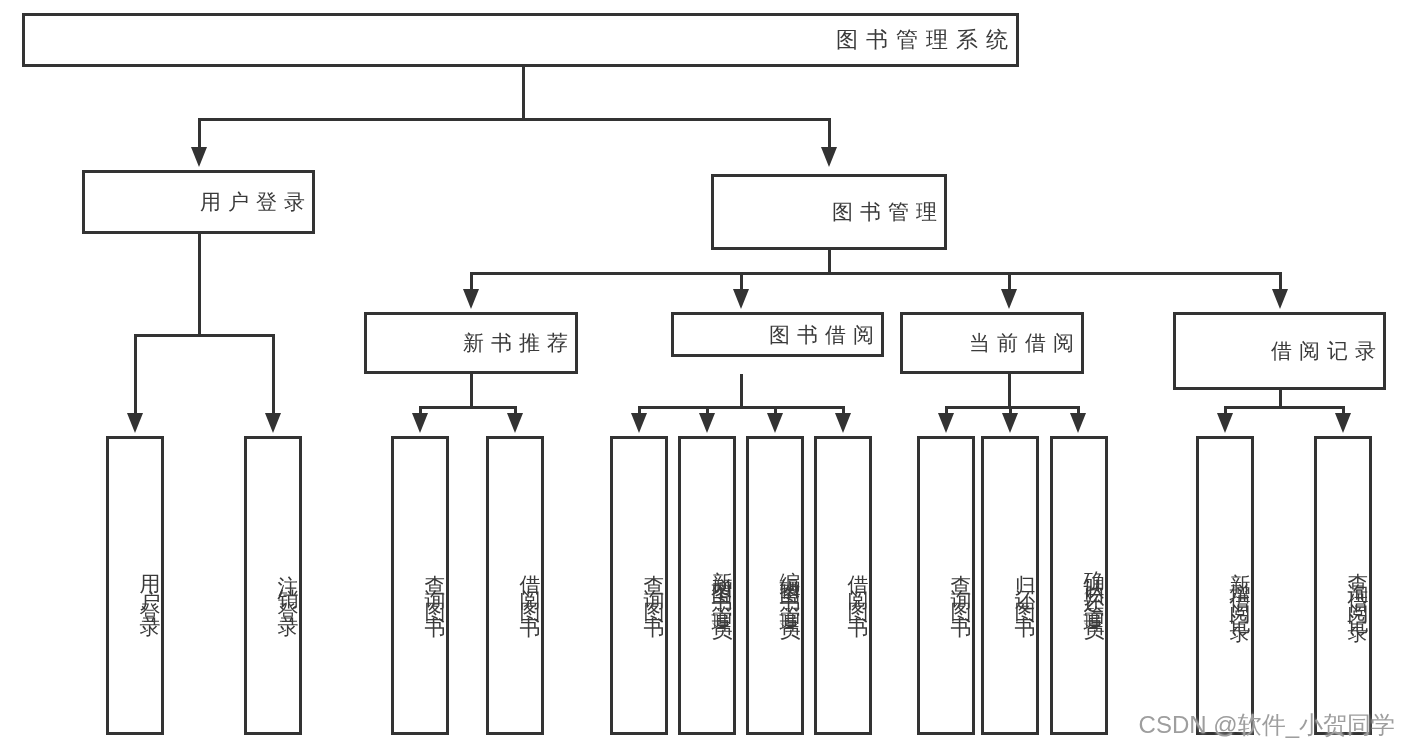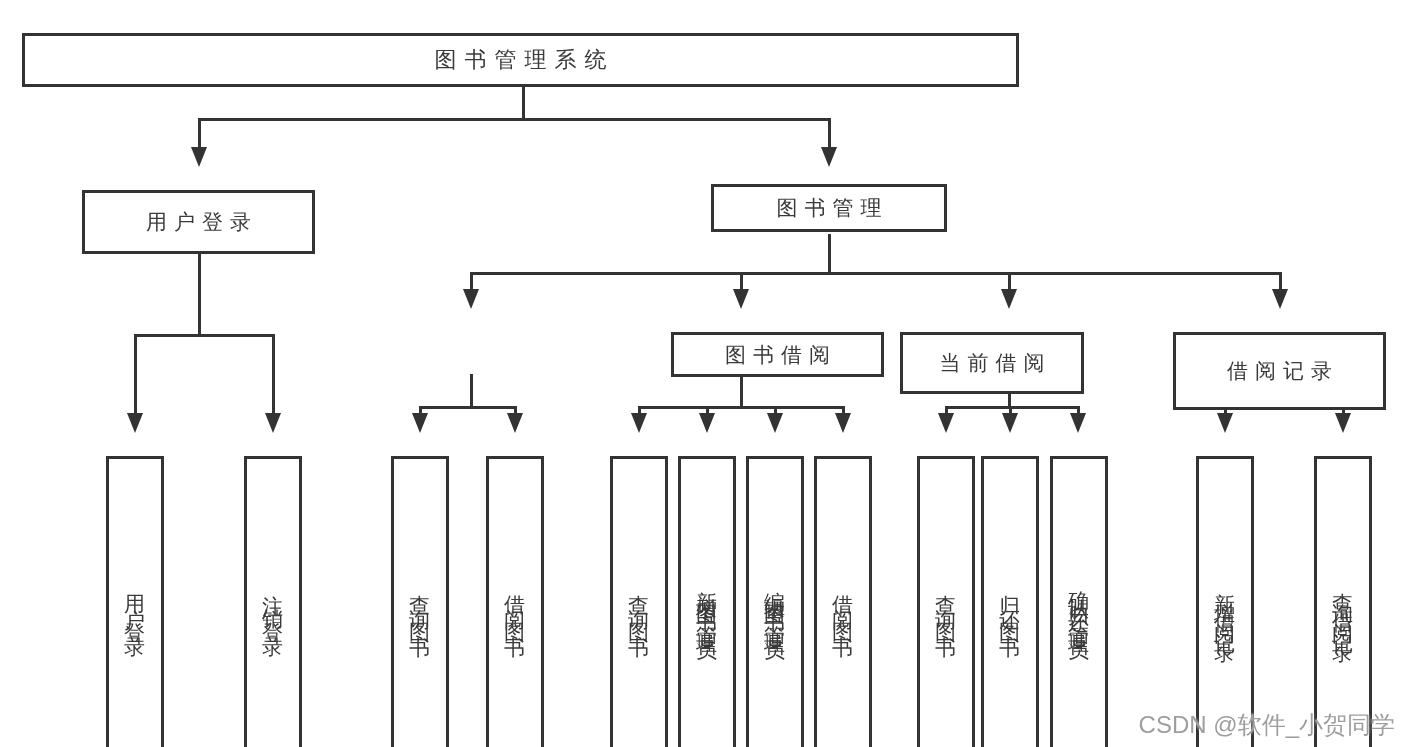--- a/index.html
+++ b/index.html
@@ -34,23 +34,22 @@
   svg.wires polygon{
     fill:var(--line);
     stroke:none;
   }
   .box{
     position:absolute;
     background:var(--fill);
     border:3px solid var(--line);
     display:flex;
     align-items:center;
-    justify-content:center;
+    justify-content:flex-end;
     color:var(--text);
-    margin-top:20px;
   }
   .box.h span{
     font-size:21px;
     letter-spacing:7px;
     text-indent:7px; 
     white-space:nowrap;
   }
   .box.root span{
     font-size:22px;
     letter-spacing:8px;
@@ -149,24 +148,27 @@
     <polygon points="1335,413 1351,413 1343,433"></polygon>
   </svg>
 
   <div class="box h root" style="left:22px;top:13px;width:997px;height:54px">
     <span>图书管理系统</span>
   </div>
 
   <div class="box h" style="left:82px;top:170px;width:233px;height:64px">
     <span>用户登录</span>
   </div>
-  <div class="box h" style="left:711px;top:164px;width:236px;height:48px">
+  <div class="box h" style="left:711px;top:174px;width:236px;height:76px">
     <span>图书管理</span>
   </div>
 
+  <div class="box h" style="left:364px;top:312px;width:214px;height:62px">
+    <span>新书推荐</span>
+  </div>
   <div class="box h" style="left:671px;top:312px;width:213px;height:45px">
     <span>图书借阅</span>
   </div>
   <div class="box h" style="left:900px;top:312px;width:184px;height:62px">
     <span>当前借阅</span>
   </div>
   <div class="box h" style="left:1173px;top:312px;width:213px;height:78px">
     <span>借阅记录</span>
   </div>
 

